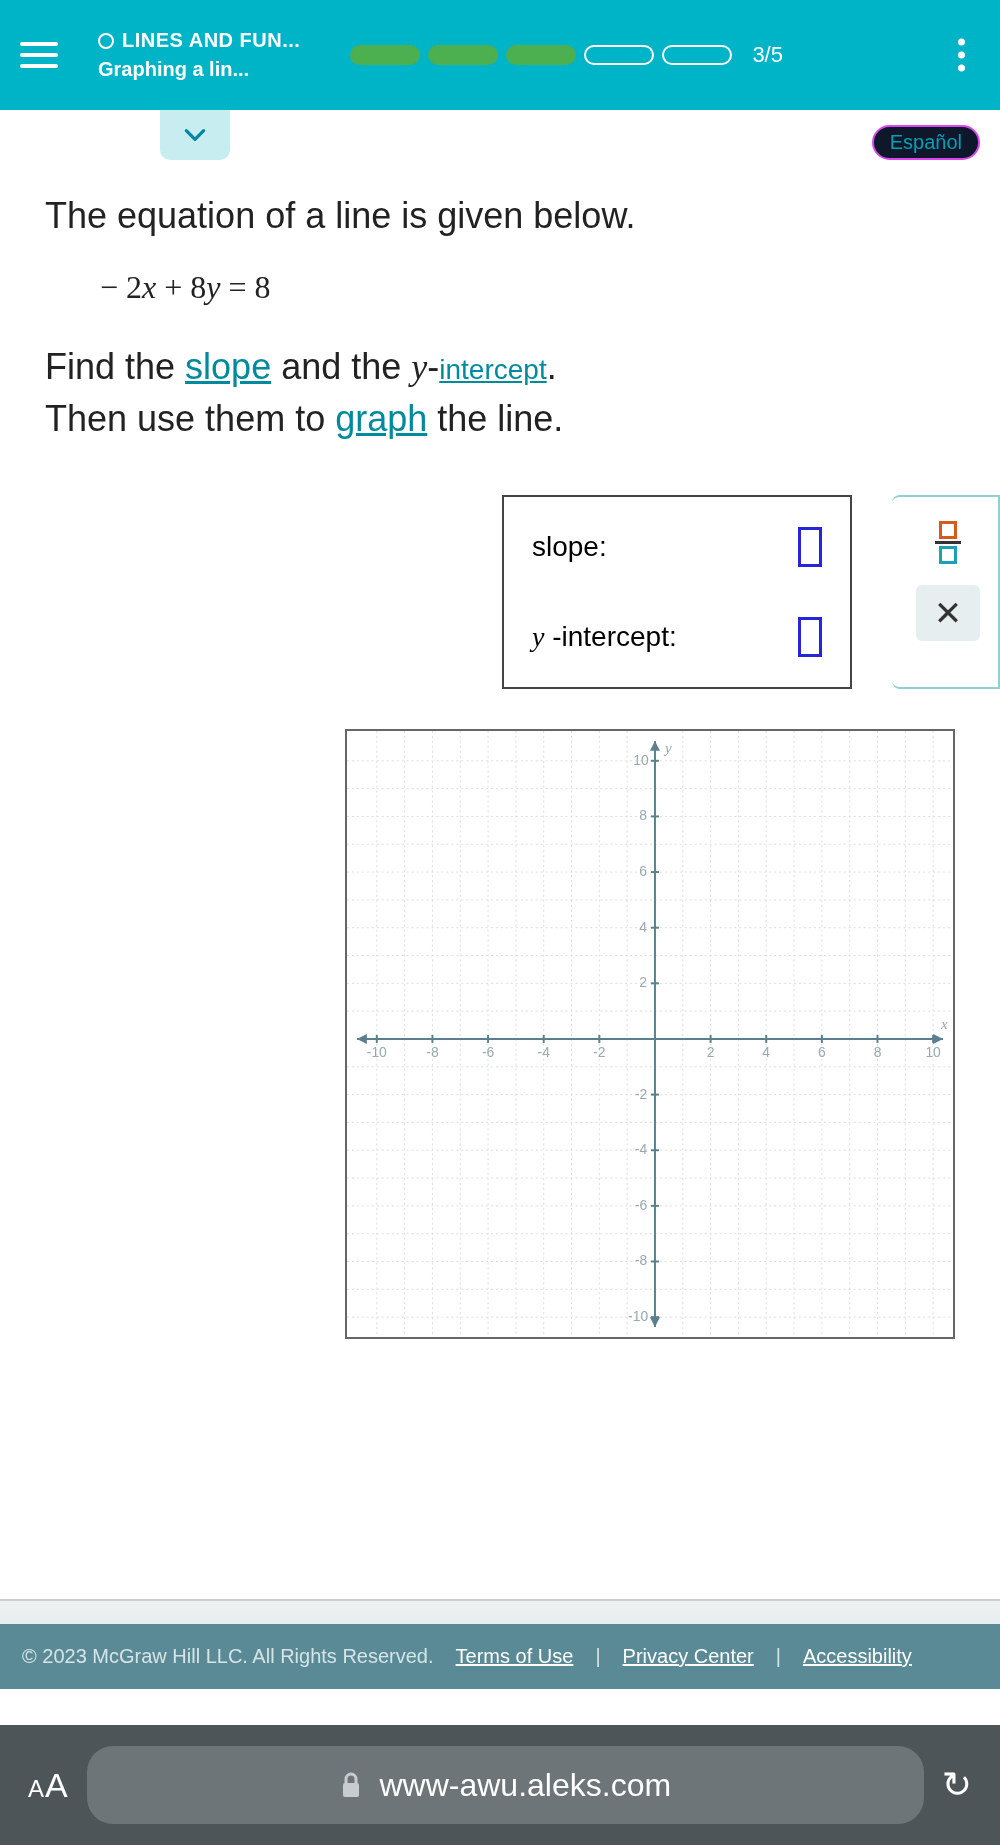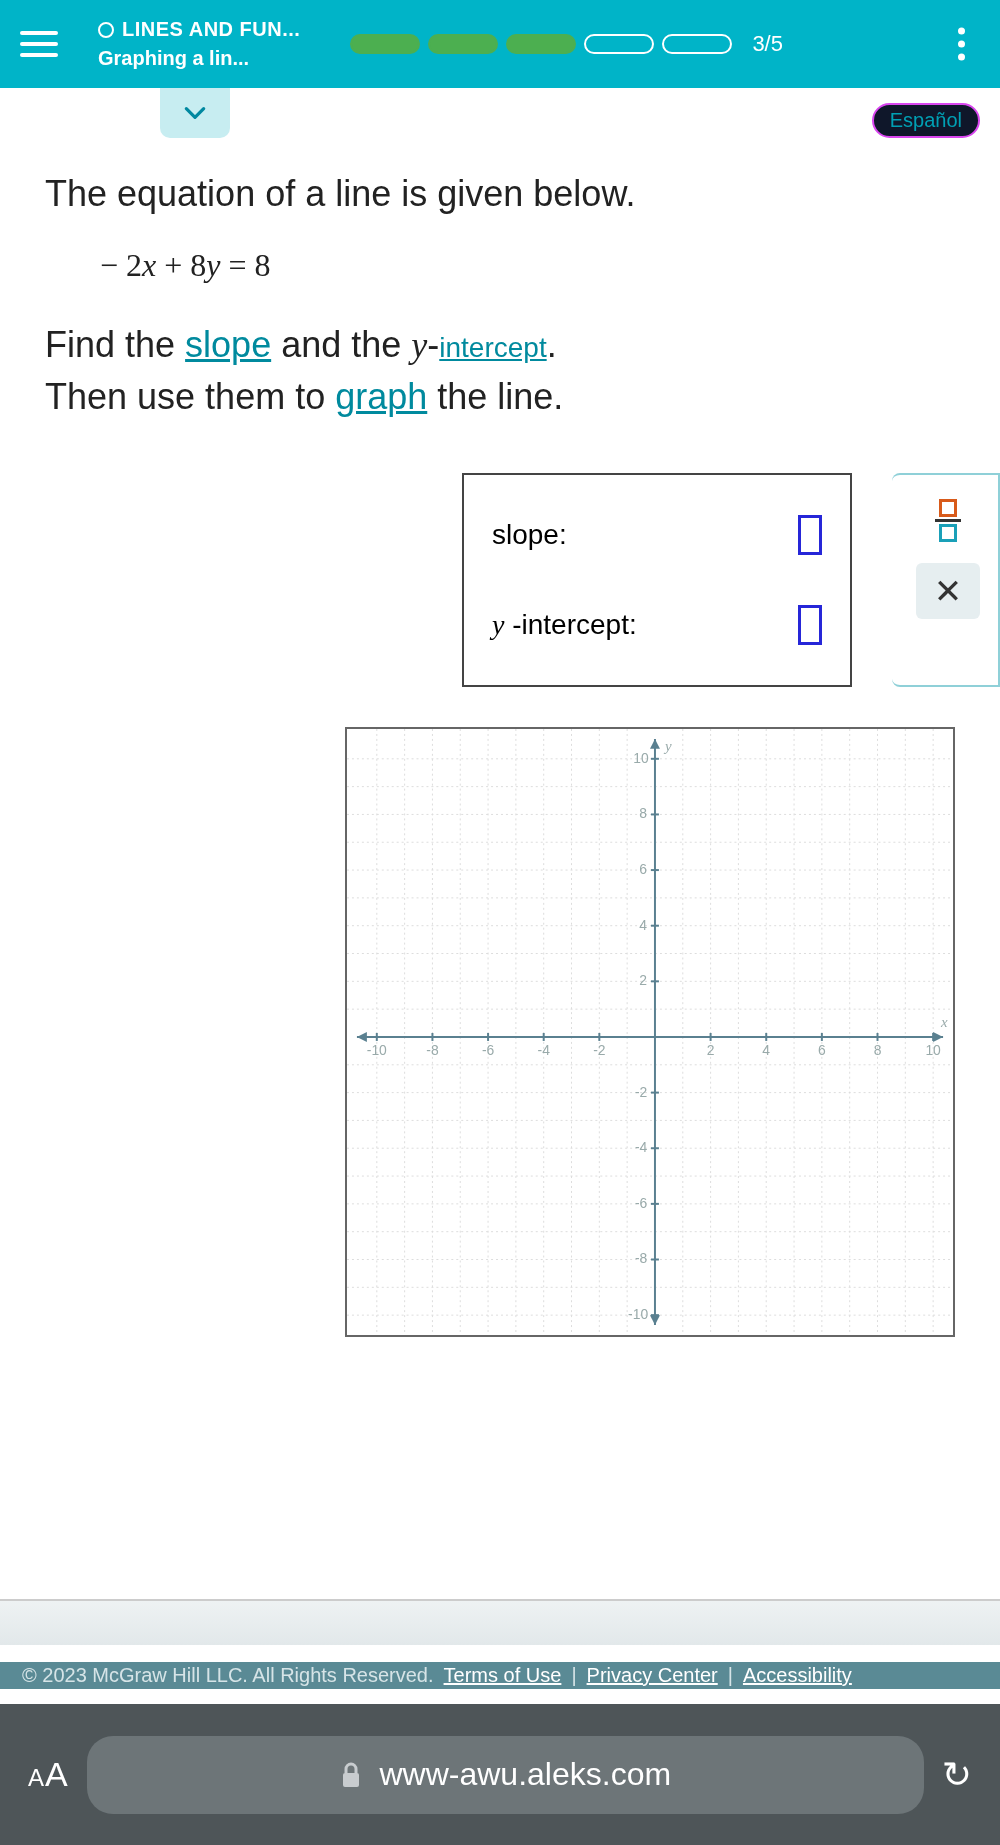--- a/index.html
+++ b/index.html
@@ -1,17 +1,17 @@
 <!DOCTYPE html>
 <html><head>
 <meta charset="utf-8">
 <style>
 *{box-sizing:border-box;margin:0;padding:0}
 body{font-family:Arial,Helvetica,sans-serif;background:#fff;width:1000px;height:1845px;position:relative;overflow:hidden}
-.topbar{background:#00b4c8;height:88px;display:flex;align-items:center;padding:0 20px;color:#fff;position:relative}
+.topbar{background:#00b4c8;height:110px;display:flex;align-items:center;padding:0 20px;color:#fff;position:relative}
 .hamburger{display:flex;flex-direction:column;gap:7px;margin-right:40px;cursor:pointer}
 .hamburger span{width:38px;height:4px;background:#fff;border-radius:2px}
 .title-block{flex:0 0 auto;margin-right:30px}
 .breadcrumb{font-size:20px;font-weight:600;letter-spacing:.5px;display:flex;align-items:center;gap:8px;margin-bottom:6px}
 .breadcrumb .circle{width:16px;height:16px;border:2px solid #fff;border-radius:50%;display:inline-block}
 .page-title{font-size:20px;font-weight:700}
 .progress-wrap{display:flex;align-items:center;gap:8px;margin-left:20px}
 .seg{width:70px;height:20px;border:2.5px solid #fff;border-radius:10px}
 .seg.filled{background:#4caf50;border-color:#4caf50}
 .progress-text{color:#fff;font-size:22px;margin-left:12px}
@@ -19,43 +19,43 @@
 .kebab span{width:7px;height:7px;background:#fff;border-radius:50%}
 .content{padding:30px 45px 0 45px;position:relative}
 .chevron-tab{position:absolute;left:160px;top:0;width:70px;height:50px;background:#c7edf1;border-radius:0 0 10px 10px;display:flex;align-items:center;justify-content:center}
 .chevron-tab svg{width:26px;height:26px}
 .lang-btn{position:absolute;right:20px;top:15px;border:2px solid #d946ef;color:#00a0b4;background:#0f172a;border-radius:20px;padding:4px 16px;font-size:20px}
 .problem{margin-top:50px;font-size:36px;color:#222;line-height:1.45}
 .equation{font-family:'Times New Roman',serif;font-size:32px;margin:22px 0 30px 55px;color:#222}
 .problem .link{color:#008a9e;text-decoration:underline;cursor:pointer}
 .problem .ital{font-style:italic;font-family:'Times New Roman',serif}
 .answer-area{display:flex;gap:40px;margin-top:50px;justify-content:flex-end;padding-right:0}
-.answer-box{border:2px solid #444;width:390px;padding:40px 28px}
+.answer-box{border:2px solid #444;width:350px;padding:30px 28px}
 .answer-row{display:flex;align-items:center;justify-content:space-between;font-size:28px;margin-bottom:50px}
 .answer-row:last-child{margin-bottom:0}
 .answer-row .lbl{font-family:Arial}
 .answer-row .yint-lbl{font-family:'Times New Roman',serif;font-style:italic}
 .input-slot{width:24px;height:40px;border:3px solid #2626d8;display:inline-block}
 .tool-panel{display:flex;flex-direction:column;gap:14px;border:2px solid #8fd0d8;border-left:none;border-radius:8px 0 0 8px;padding:18px 18px 18px 24px;background:#fff;margin-right:-45px}
 .tool-btn{width:64px;height:56px;display:flex;align-items:center;justify-content:center;font-size:30px;cursor:pointer}
 .tool-btn.frac{display:flex;flex-direction:column;align-items:center;gap:2px}
 .tool-btn.frac .sq{width:18px;height:18px;border:3px solid;display:block}
 .tool-btn.frac .sq.top{border-color:#d85a1a}
 .tool-btn.frac .sq.bot{border-color:#1aa0b8}
 .tool-btn.frac .bar{width:26px;height:3px;background:#333}
 .tool-btn.close{background:#e6eef0;border-radius:6px;color:#333;font-size:34px;font-weight:300}
 .graph-wrap{margin-top:40px;display:flex;justify-content:flex-end;padding-right:0}
 .graph{border:2px solid #666;background:#fff}
 .bottom-bar{position:absolute;left:0;right:0;bottom:200px;background:linear-gradient(#eef2f3,#e2e8ea);padding:22px 30px;border-top:2px solid #ccc;display:flex;gap:22px;align-items:center}
 .btn{border-radius:30px;padding:14px 34px;font-size:26px;cursor:pointer;border:none}
 .btn.explain{background:#e4ebed;border:2px solid #b8c2c5;color:#3a4a4e}
 .btn.check{background:#3d6a75;color:#fff}
-.legal{position:absolute;left:0;right:0;bottom:156px;background:#5a8a95;color:#d6e4e7;font-size:20px;padding:2px 22px;display:flex;gap:10px;white-space:nowrap;overflow:hidden}
+.legal{position:absolute;left:0;right:0;bottom:156px;background:#5a8a95;color:#d6e4e7;font-size:20px;padding:21px 22px;display:flex;gap:22px;white-space:nowrap;overflow:hidden}
 .legal a{color:#fff;text-decoration:underline}
-.browser-bar{position:absolute;left:0;right:0;bottom:0;height:141px;background:#4e5558;display:flex;align-items:center;padding:0 28px;gap:18px}
+.browser-bar{position:absolute;left:0;right:0;bottom:0;height:120px;background:#4e5558;display:flex;align-items:center;padding:0 28px;gap:18px}
 .url-pill{flex:1;background:#6d7578;border-radius:26px;height:78px;display:flex;align-items:center;justify-content:center;gap:16px;color:#fff;font-size:32px}
 .aa{color:#fff;font-size:34px;letter-spacing:1px}
 .reload{color:#fff;font-size:36px}
 .lock-icon{width:24px;height:28px}
 </style>
 </head>
 <body>
 
 <div class="topbar">
   <div class="hamburger">

